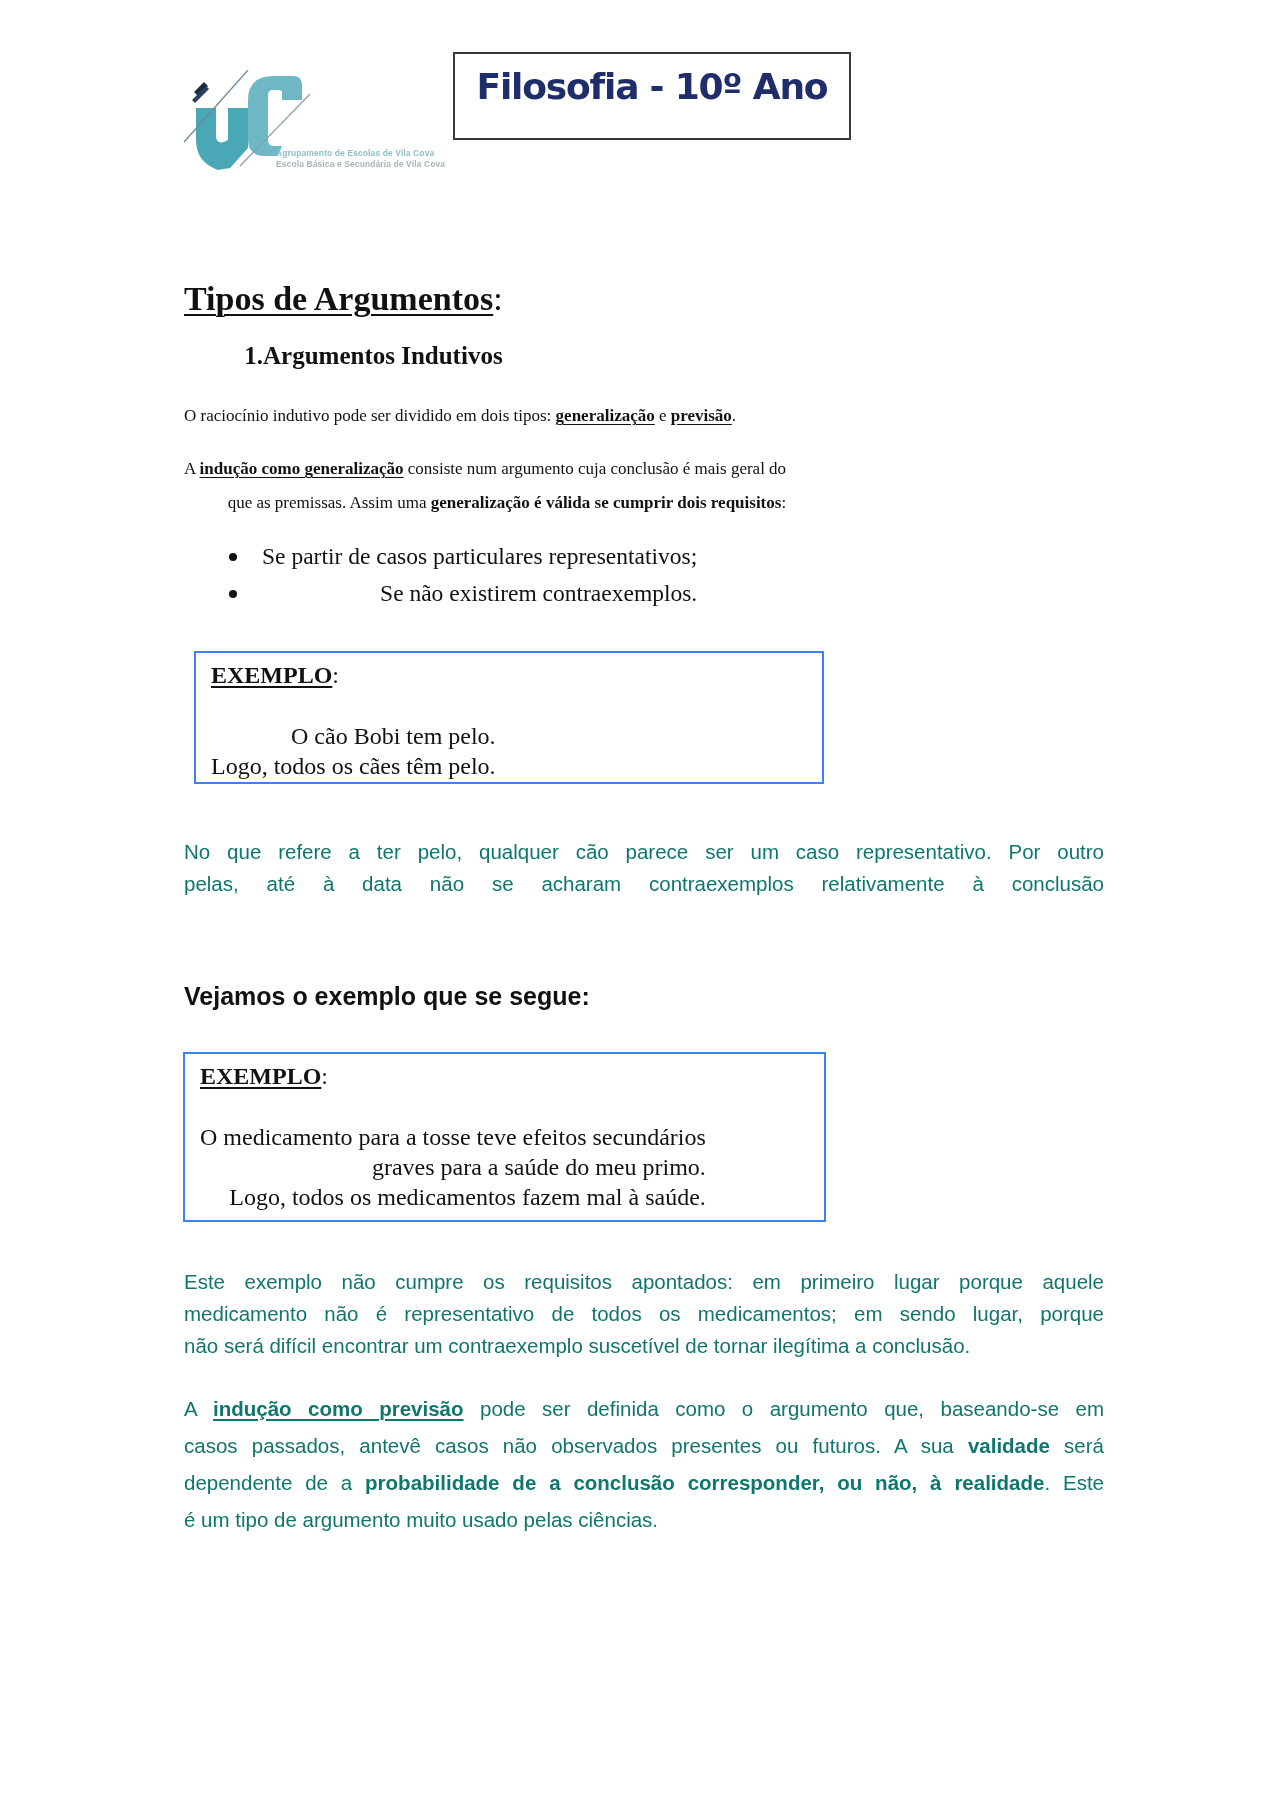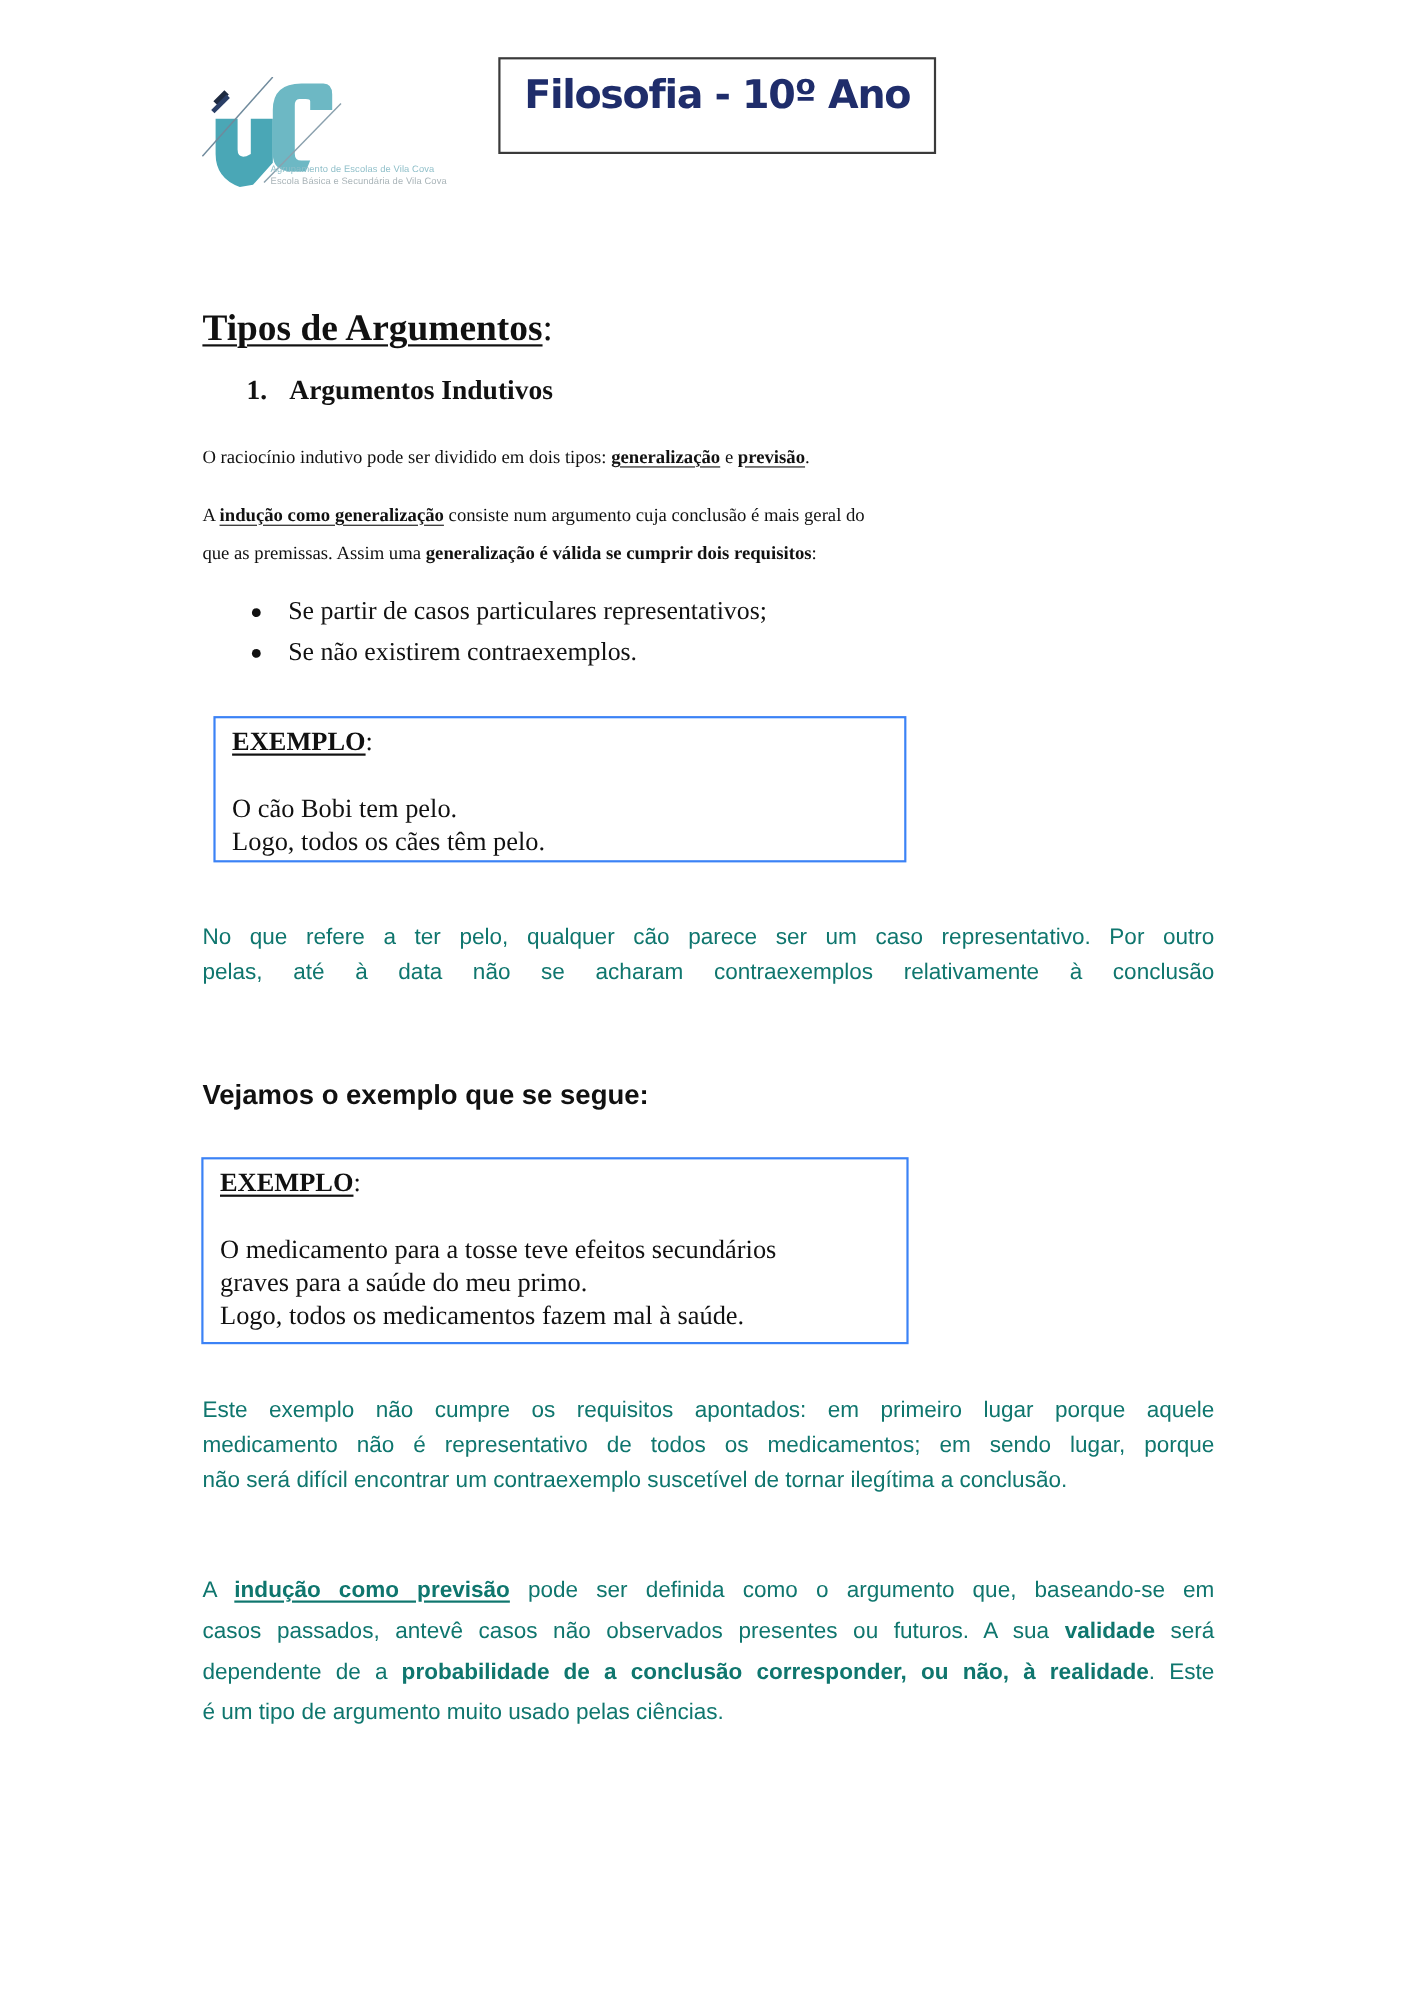--- a/index.html
+++ b/index.html
@@ -1,28 +1,28 @@
 <!DOCTYPE html>
 <html><head>
   <meta charset="utf-8">
   <style>
     html, body { margin: 0; padding: 0; background: #ffffff; }
     body {
       width: 1280px; height: 1811px; position: relative; overflow: hidden;
       color: #111111;
       font-family: "Liberation Serif", serif;
     }
-    .abs { position: absolute; }
+    .abs { position: absolute; text-align: right; }
 
     
     #logo { left: 182px; top: 70px; width: 256px; height: 106px; }
     #logo svg { position: absolute; left: 0; top: 0; }
     .logo-caption {
-      position: absolute; left: 64px; font-family: "Liberation Sans", sans-serif;
-      font-size: 8.5px; white-space: nowrap; letter-spacing: 0.1px;
+      position: absolute; left: 94px; font-family: "Liberation Sans", sans-serif;
+      font-size: 8.5px; white-space: nowrap; letter-spacing: 0.1px; font-weight: bold;
     }
     .logo-caption.l1 { top: 78px; color: #8fbfc9; }
     .logo-caption.l2 { top: 89px; color: #a9b4b8; }
 
     
     #title-box {
       left: 453px; top: 52px; width: 398px; height: 88px;
       border: 2px solid #3a3a3a; box-sizing: border-box;
       display: flex; align-items: flex-start; justify-content: center;
     }
@@ -78,21 +78,21 @@
     }
     #para-representative { left: 184px; top: 836px; line-height: 32px; }
     #para-representative .last, #para-counter .last { text-align: left; }
 
     #vejamos-heading {
       left: 184px; top: 982px; font-family: "Liberation Sans", sans-serif; font-weight: bold;
       font-size: 25px; white-space: nowrap;
     }
 
     #para-counter { left: 184px; top: 1266px; line-height: 32px; }
-    #para-prediction { left: 184px; top: 1427px; line-height: 37px; }
+    #para-prediction { left: 184px; top: 1390px; line-height: 37px; }
 
     .line { display: block; text-align: justify; text-align-last: justify; white-space: nowrap; }
     .line.last { text-align-last: left; }
   </style>
 </head>
 <body>
 
 <div id="logo" class="abs">
   <svg width="256" height="106" viewBox="0 0 256 106">
 

